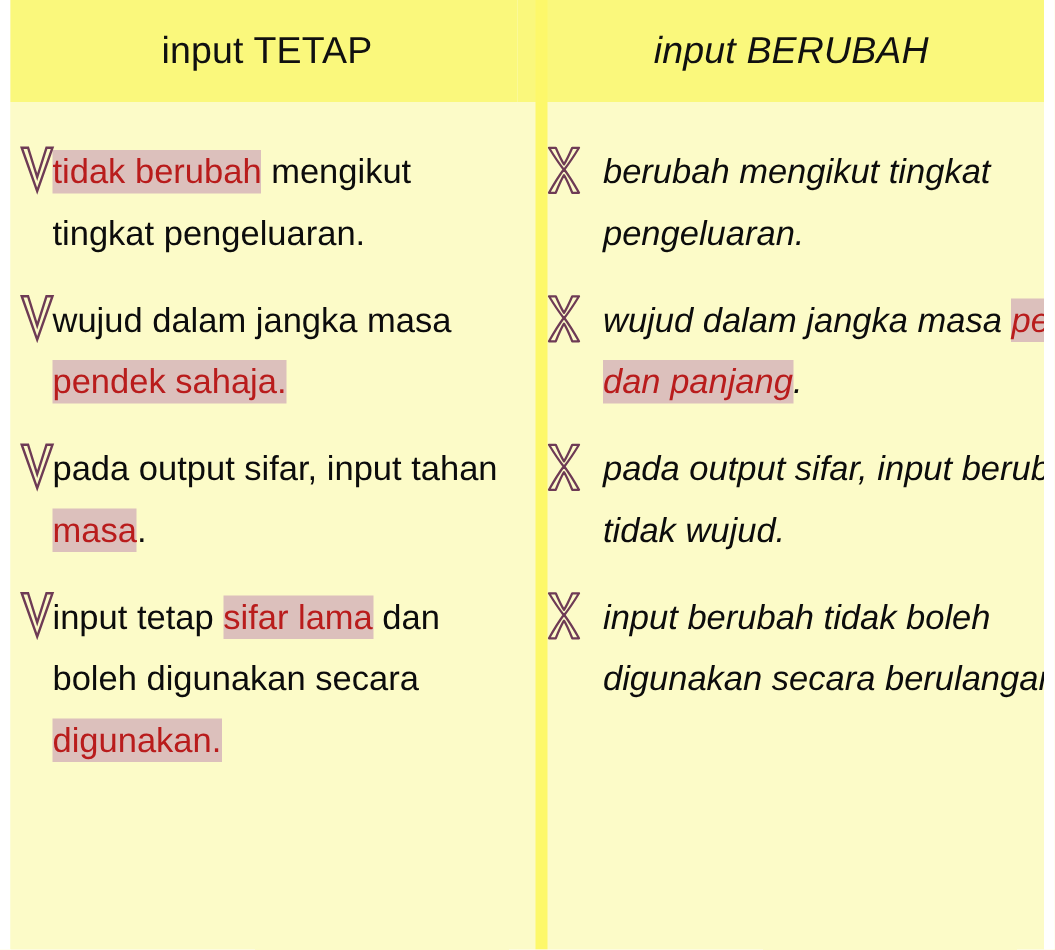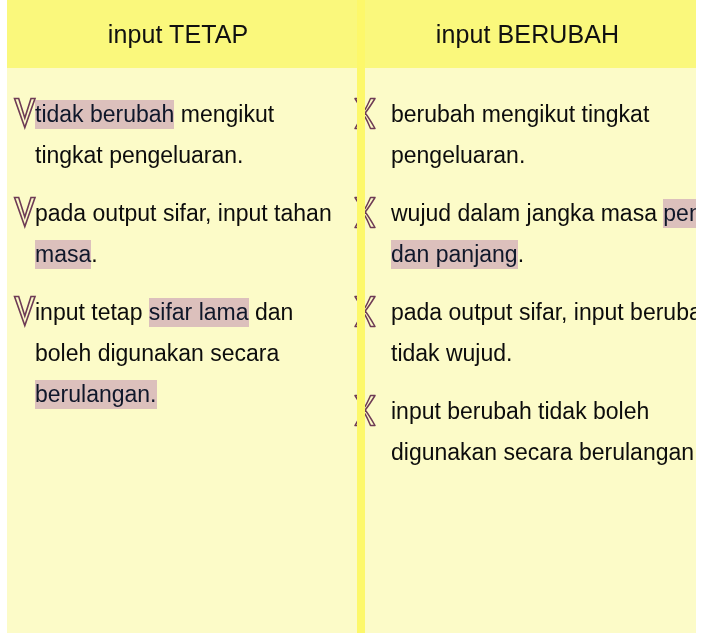--- a/index.html
+++ b/index.html
@@ -33,21 +33,21 @@
     background: #fcfbc8;
   }
 
   .col {
     position: relative;
     height: 633px;
     box-sizing: border-box;
     background: #fcfbc8;
   }
   .col-left  { width: 350px; }
-  .col-right { width: 351px; }
+  .col-right { width: 351px; font-style: italic; }
 
   
   .divider {
     position: absolute;
     left: 350px;
     top: 0;
     width: 8px;
     height: 633px;
     background: #fdf86a;
     z-index: 3;
@@ -100,28 +100,28 @@
   .bullet-text {
     display: block;
     font-size: 23px;
     line-height: 41px;
     color: #0c0c0c;
     white-space: pre-wrap;
   }
 
   .hl {
     background: #dcc0bc;
-    color: #0f172a;
+    color: #b91c1c;
     padding: 1px 0 2px 0;
     box-decoration-break: clone;
     -webkit-box-decoration-break: clone;
   }
 
   
-  .col-right .col-body { overflow: hidden; }
+  .col-right .col-body { overflow: hidden; margin-left: 11px; }
   .col-right .bullet-text { width: 365px; }
 </style>
 </head>
 <body>
 
 <div class="table-wrap">
   <div class="columns">
 
     <div class="col col-left">
       <div class="col-header">
@@ -131,27 +131,33 @@
           <div class="bullet">
             <span class="bullet-icon"><svg width="26" height="34" viewBox="0 0 26 34">
                 <path d="M2.5 1.5 L12.8 30.5 L23.0 1.5 L19.0 1.5 L12.8 21.0 L6.7 1.5 Z" fill="none" stroke="#6e3b55" stroke-width="1.6" stroke-linejoin="miter"></path>
               </svg></span>
             <span class="bullet-text"><span class="hl">tidak berubah</span><span> mengikut tingkat pengeluaran.</span></span>
           </div>
           <div class="bullet">
             <span class="bullet-icon"><svg width="26" height="34" viewBox="0 0 26 34">
                 <path d="M2.5 1.5 L12.8 30.5 L23.0 1.5 L19.0 1.5 L12.8 21.0 L6.7 1.5 Z" fill="none" stroke="#6e3b55" stroke-width="1.6" stroke-linejoin="miter"></path>
               </svg></span>
+            <span class="bullet-text"><span>wujud dalam jangka masa </span><span class="hl">pendek sahaja.</span></span>
+          </div>
+          <div class="bullet">
+            <span class="bullet-icon"><svg width="26" height="34" viewBox="0 0 26 34">
+                <path d="M2.5 1.5 L12.8 30.5 L23.0 1.5 L19.0 1.5 L12.8 21.0 L6.7 1.5 Z" fill="none" stroke="#6e3b55" stroke-width="1.6" stroke-linejoin="miter"></path>
+              </svg></span>
             <span class="bullet-text"><span>pada output sifar, input tahan </span><span class="hl">masa</span><span>.</span></span>
           </div>
           <div class="bullet">
             <span class="bullet-icon"><svg width="26" height="34" viewBox="0 0 26 34">
                 <path d="M2.5 1.5 L12.8 30.5 L23.0 1.5 L19.0 1.5 L12.8 21.0 L6.7 1.5 Z" fill="none" stroke="#6e3b55" stroke-width="1.6" stroke-linejoin="miter"></path>
               </svg></span>
-            <span class="bullet-text"><span>input tetap </span><span class="hl">sifar lama</span><span> dan boleh digunakan secara </span><span class="hl">berulangan.</span></span>
+            <span class="bullet-text"><span>input tetap </span><span class="hl">sifar lama</span><span> dan boleh digunakan secara </span><span class="hl">digunakan.</span></span>
           </div>
         </div>
     </div>
 
     <div class="divider"></div>
 
     <div class="col col-right">
       <div class="col-header">
         <span class="col-header-text">input BERUBAH</span>
       </div>

